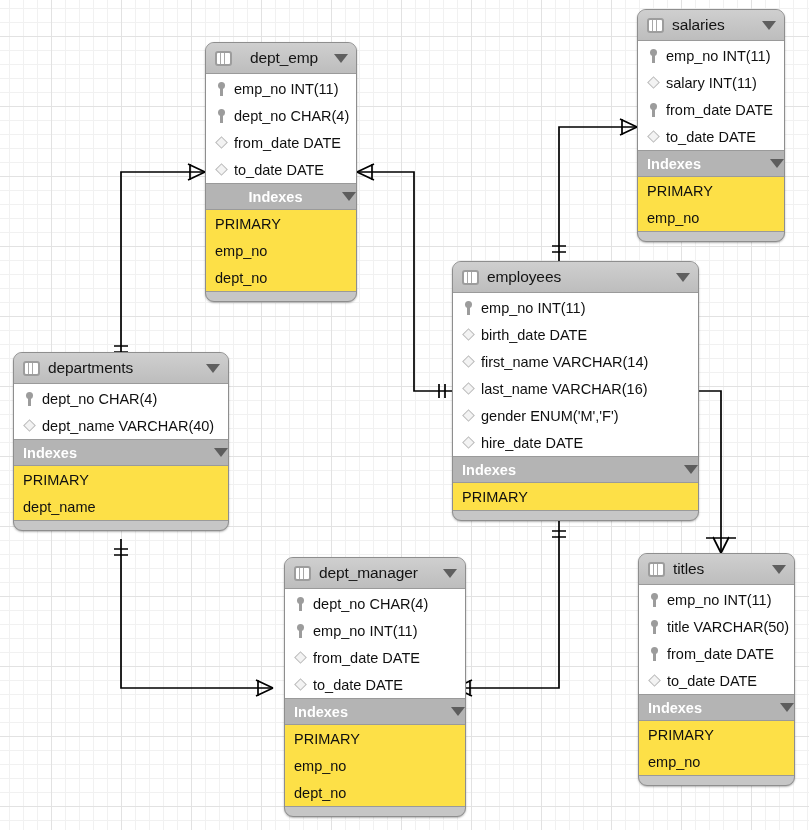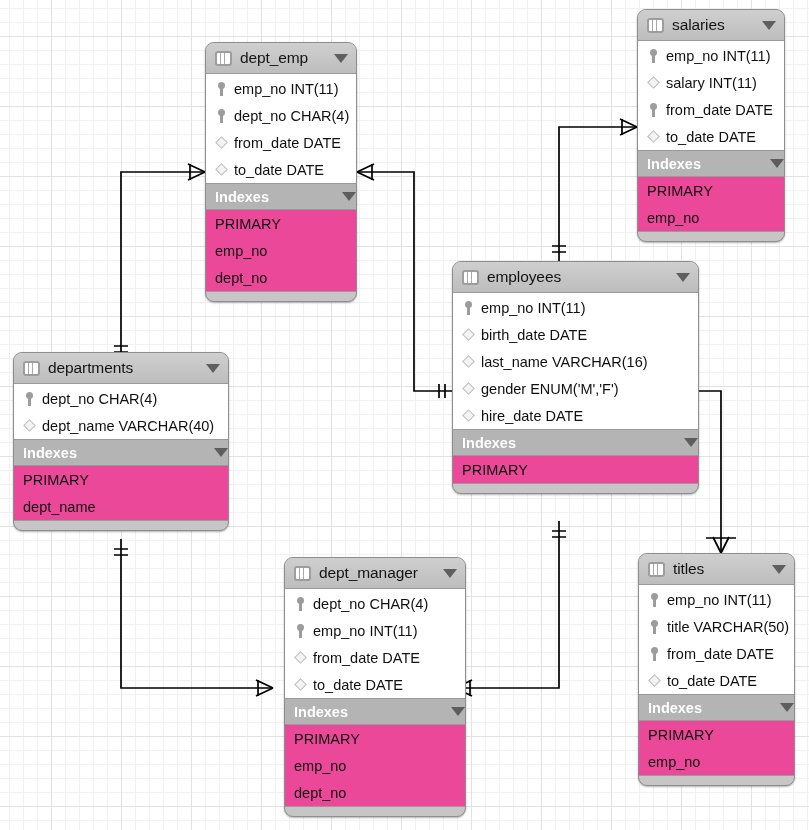--- a/index.html
+++ b/index.html
@@ -151,21 +151,21 @@
     background: #b4b4b4;
     border-bottom: 1px solid #9a9a9a;
   }
   .idx-title {
     font-size: 14.5px;
     font-weight: bold;
     color: #ffffff;
     flex: 1 1 auto;
   }
   .idx-list {
-    background: #ec4899;
+    background: #fde047;
     border-bottom: 1px solid #9a9a9a;
   }
   .idx-item {
     height: 27px;
     display: flex;
     align-items: center;
     padding: 0 8px 0 9px;
     font-size: 14.5px;
     color: #101010;
     white-space: nowrap;
@@ -211,21 +211,21 @@
 
       <g>
         <path d="M 559,521 L 559,688 L 455,688"></path>
         <path d="M 552,531 L 566,531 M 552,537 L 566,537"></path>
         <path d="M 455,688 L 472,680 M 455,688 L 472,696 M 470,680 L 470,696"></path>
       </g>
 
     </g>
   </svg>
 
-<div class="tbl" style="left: 205px; top: 42px; width: 152px;">
+<div class="tbl" style="left: 205px; top: 42px; width: 152px; text-align: center;">
       <div class="tbl-header">
         <span class="tbl-icon"></span>
         <span class="tbl-title">dept_emp</span>
         <span class="caret"></span>
       </div>
       <div class="fields">
         <div class="field">
           <span class="ficon key"></span>
           <span>emp_no INT(11)</span>
         </div>
@@ -305,20 +305,24 @@
         <div class="field">
           <span class="ficon key"></span>
           <span>emp_no INT(11)</span>
         </div>
         <div class="field">
           <span class="ficon diamond"></span>
           <span>birth_date DATE</span>
         </div>
         <div class="field">
           <span class="ficon diamond"></span>
+          <span>first_name VARCHAR(14)</span>
+        </div>
+        <div class="field">
+          <span class="ficon diamond"></span>
           <span>last_name VARCHAR(16)</span>
         </div>
         <div class="field">
           <span class="ficon diamond"></span>
           <span>gender ENUM('M','F')</span>
         </div>
         <div class="field">
           <span class="ficon diamond"></span>
           <span>hire_date DATE</span>
         </div>

